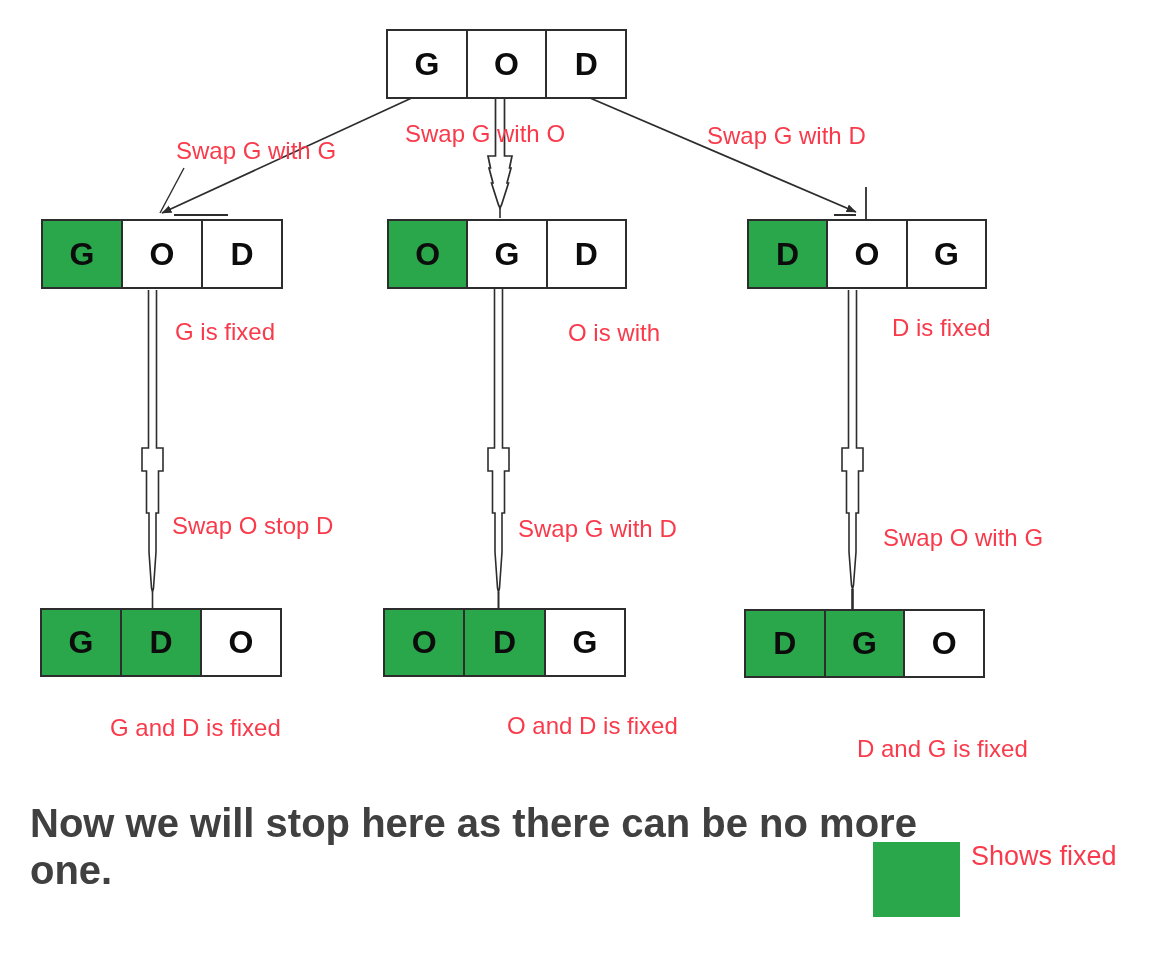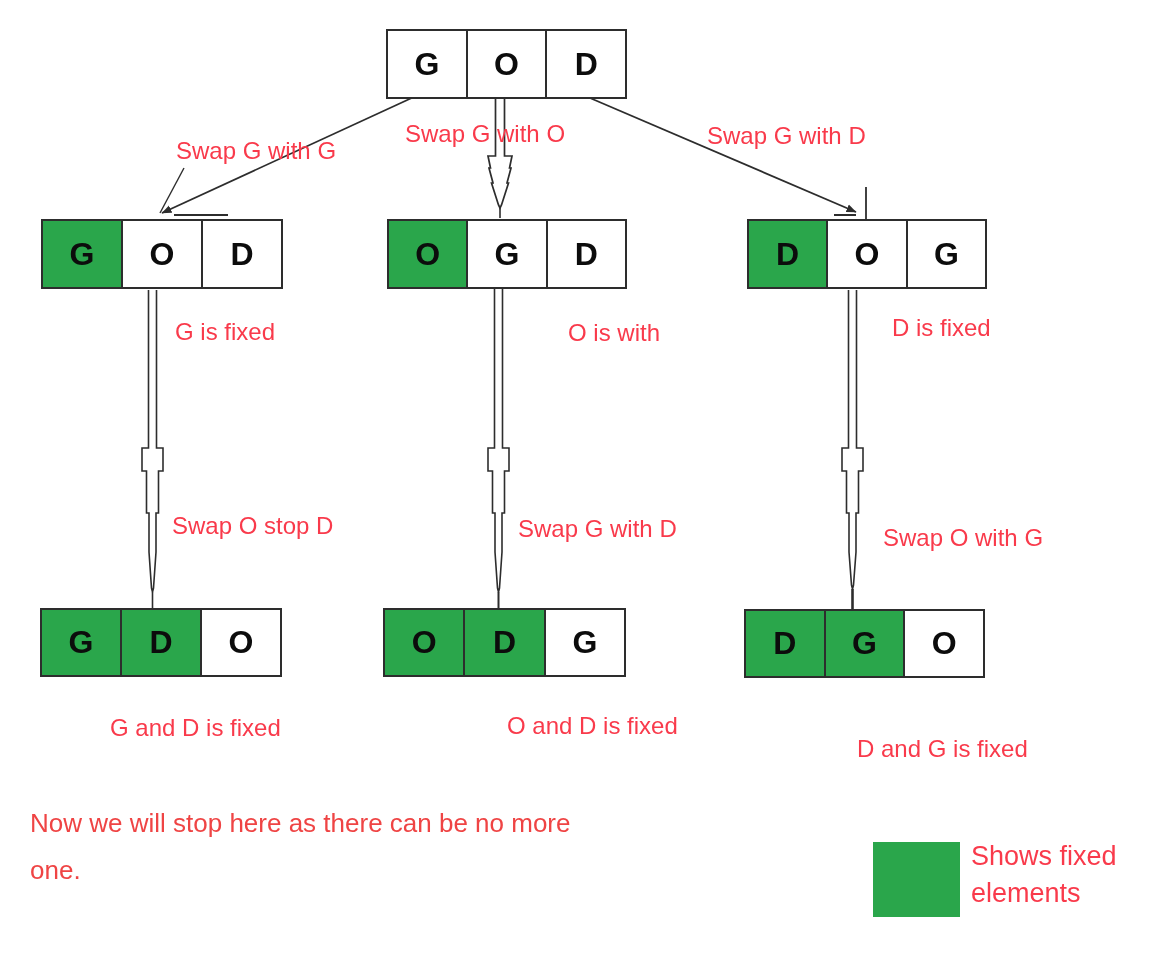--- a/index.html
+++ b/index.html
@@ -18,21 +18,21 @@
     font-weight:bold;font-size:32px;color:#0c0c0c;
   }
   .cell:last-child{border-right:none;}
   .cell.fixed{background:#2aa64b;}
   .rlabel{
     position:absolute;color:#f93a4b;font-size:24px;line-height:26px;
     white-space:nowrap;
   }
   .note{
     position:absolute;left:30px;top:800px;
-    font-size:26px;font-weight:normal;color:#ef4444;line-height:47px;
+    font-size:40px;font-weight:bold;color:#404040;line-height:47px;
   }
   .legend-swatch{
     position:absolute;left:873px;top:842px;width:87px;height:75px;
     background:#2aa64b;border:1px solid #2aa64b;box-sizing:border-box;
   }
   .legend-text{
     position:absolute;left:971px;top:838px;
     color:#f93a4b;font-size:27px;line-height:37px;white-space:nowrap;
   }
 </style>
@@ -182,16 +182,15 @@
   <div class="rlabel" style="left:857px;top:736px">D and G is fixed</div>
 
   <div class="note">
     <div>Now we will stop here as there can be no more</div>
     <div>one.</div>
   </div>
 
   <div class="legend-swatch"></div>
   <div class="legend-text">
     <div>Shows fixed</div>
-    <div>elements</div>
   </div>
 
 </div>
 
 </body></html>

